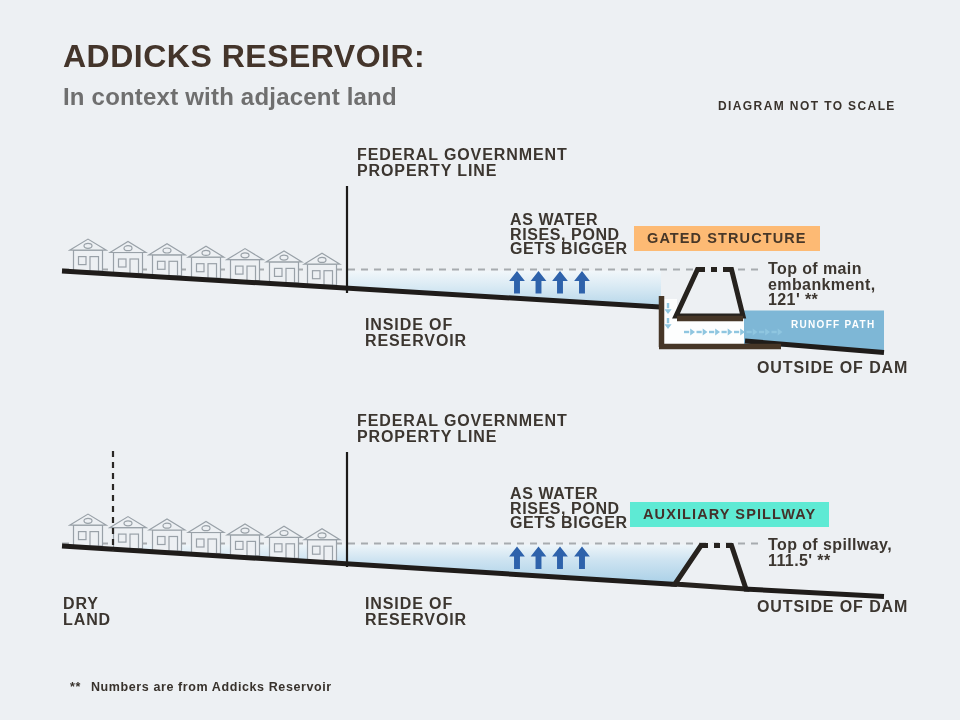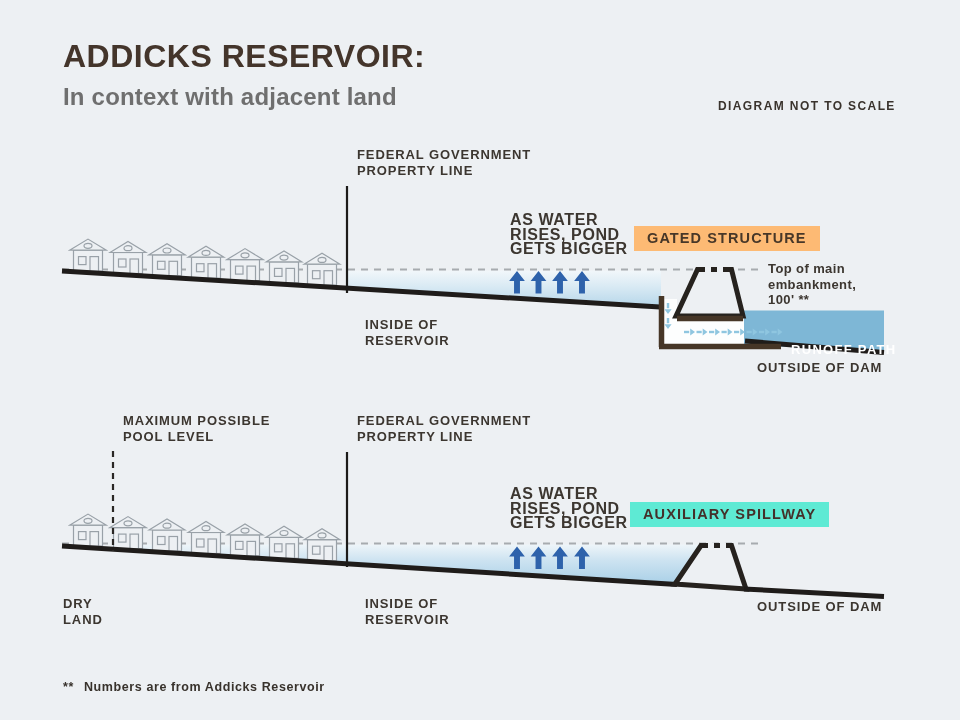--- a/index.html
+++ b/index.html
@@ -3,30 +3,30 @@
 <meta charset="utf-8">
 <style>
   html,body{margin:0;padding:0;}
   #stage{position:relative;width:960px;height:720px;background:#edf0f3;overflow:hidden;
          font-family:"Liberation Sans",sans-serif;padding-left:47px;}
   #stage svg{position:absolute;left:0;top:0;}
   .abs{position:absolute;}
   .title-main{font-weight:bold;font-size:32px;line-height:36px;color:#44352b;letter-spacing:.5px;}
   .title-sub{font-weight:bold;font-size:24px;line-height:28px;color:#6f6f6f;letter-spacing:.2px;}
   .scale-note{font-weight:bold;font-size:12px;color:#3a332d;letter-spacing:1.4px;text-align:center;}
-  .lbl{position:absolute;font-weight:bold;font-size:13px;line-height:16px;color:#3c3630;
+  .lbl{position:absolute;font-weight:bold;font-size:16px;line-height:16px;color:#3c3630;
        letter-spacing:.9px;white-space:pre-line;}
   .small-note{font-size:16px;line-height:14.5px;letter-spacing:.6px;}
   .elev{letter-spacing:.4px;line-height:15.5px;}
   .badge{position:absolute;font-weight:bold;font-size:14.5px;line-height:25px;height:25px;
          letter-spacing:1.1px;color:#473728;padding:0 13px;white-space:nowrap;}
   .badge-gated{background:#fdba74;}
   .badge-aux{background:#5eead4;color:#44302a;}
-  .runoff-lbl{position:absolute;font-weight:bold;font-size:13px;letter-spacing:1.3px;color:#ffffff;
-              white-space:nowrap;margin-top:23px;}
+  .runoff-lbl{position:absolute;font-weight:bold;font-size:10px;letter-spacing:1.3px;color:#ffffff;
+              white-space:nowrap;}
   .footnote{font-weight:bold;font-size:12.5px;color:#38322c;letter-spacing:.6px;}
   .footnote .marker{margin-right:10px;}
 </style>
 </head>
 <body>
 
 <div id="stage">
 
   <svg width="960" height="720" viewBox="0 0 960 720">
     <defs>
@@ -141,37 +141,37 @@
   <div class="abs scale-note" style="left:718px;top:99px;">DIAGRAM NOT TO SCALE</div>
 
   <div class="lbl" style="left:357px;top:147px;">FEDERAL GOVERNMENT
 PROPERTY LINE</div>
   <div class="lbl small-note" style="left:510px;top:213px;">AS WATER
 RISES, POND
 GETS BIGGER</div>
   <div class="badge badge-gated" style="left:634px;top:226px;">GATED STRUCTURE</div>
   <div class="lbl elev" style="left:768px;top:261px;">Top of main
 embankment,
-100' **</div>
+121' **</div>
   <div class="runoff-lbl" style="left:791px;top:319px;">RUNOFF PATH</div>
   <div class="lbl" style="left:365px;top:317px;">INSIDE OF
 RESERVOIR</div>
   <div class="lbl" style="left:757px;top:360px;">OUTSIDE OF DAM</div>
 
-  <div class="lbl" style="left:123px;top:413px;">MAXIMUM POSSIBLE
-POOL LEVEL</div>
   <div class="lbl" style="left:357px;top:413px;">FEDERAL GOVERNMENT
 PROPERTY LINE</div>
   <div class="lbl small-note" style="left:510px;top:487px;">AS WATER
 RISES, POND
 GETS BIGGER</div>
   <div class="badge badge-aux" style="left:630px;top:502px;">AUXILIARY SPILLWAY</div>
+  <div class="lbl elev" style="left:768px;top:537px;">Top of spillway,
+111.5' **</div>
   <div class="lbl" style="left:63px;top:596px;">DRY
 LAND</div>
   <div class="lbl" style="left:365px;top:596px;">INSIDE OF
 RESERVOIR</div>
   <div class="lbl" style="left:757px;top:599px;">OUTSIDE OF DAM</div>
 
-  <div class="abs footnote" style="left:63px;top:680px;">
+  <div class="abs footnote" style="left:70px;top:680px;">
     <span class="marker">**</span><span>Numbers are from Addicks Reservoir</span>
   </div>
 
 </div>
 
 </body></html>

